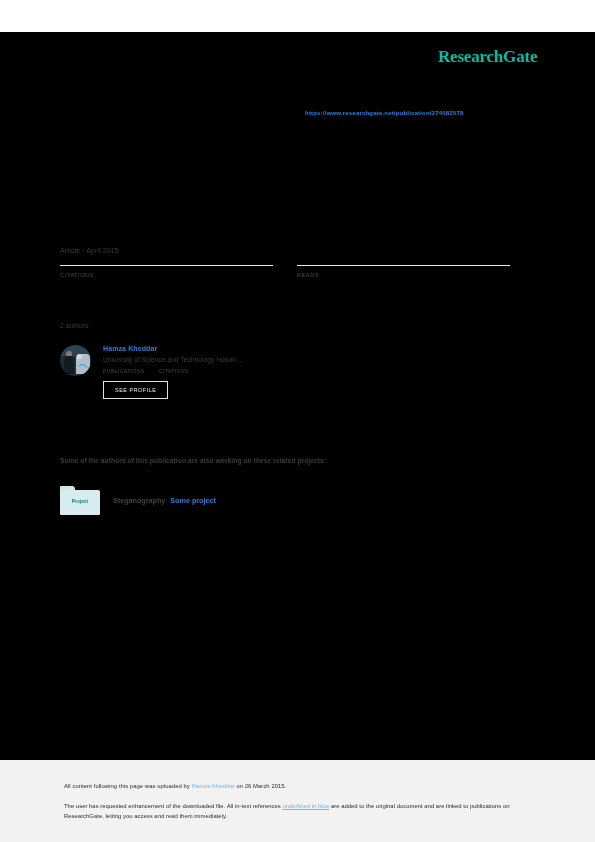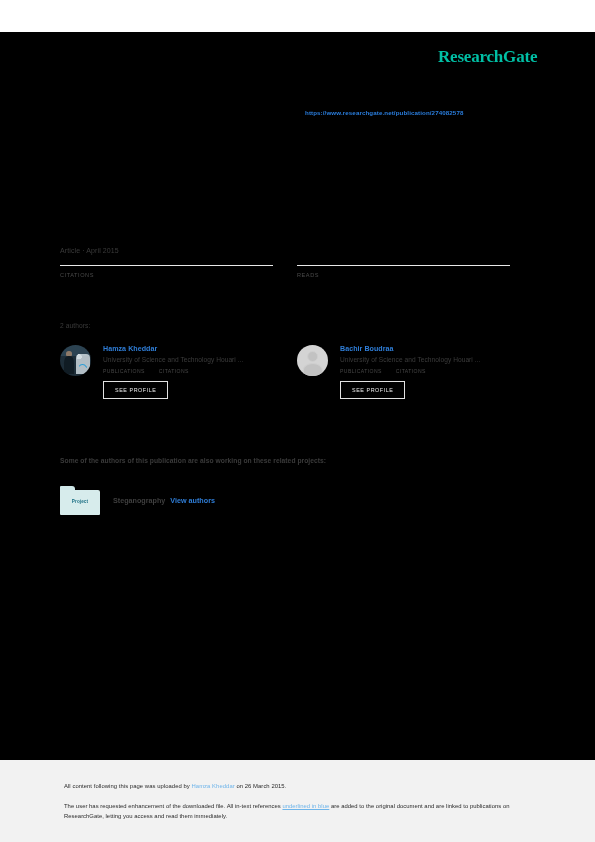--- a/index.html
+++ b/index.html
@@ -389,47 +389,32 @@
       <div class="author-name">Hamza Kheddar</div>
       <div class="author-affil">University of Science and Technology Houari ...</div>
       <div class="author-stats">
         <span class="stat-mini">PUBLICATIONS</span>
         <span class="stat-mini">CITATIONS</span>
       </div>
       <button class="see-profile">SEE PROFILE</button>
     </div>
   </div>
 
-  <div class="author-card a2">
-    <div class="avatar generic">
-      <span class="head"></span>
-      <span class="body"></span>
-    </div>
-    <div class="author-text">
-      <div class="author-name">Bachir Boudraa</div>
-      <div class="author-affil">University of Science and Technology Houari ...</div>
-      <div class="author-stats">
-        <span class="stat-mini">PUBLICATIONS</span>
-        <span class="stat-mini">CITATIONS</span>
-      </div>
-      <button class="see-profile">SEE PROFILE</button>
-    </div>
-  </div>
 
   <div class="related-heading">Some of the authors of this publication are also working on these related projects:</div>
 
   <div class="project-row">
     <div class="folder">
       <span class="folder-tab"></span>
       <span class="folder-main"></span>
       <span class="folder-label">Project</span>
     </div>
     <div class="project-text">
       <span class="project-name">Steganography</span>
-      <span class="project-link">View authors</span>
+      <span class="project-link">Some project</span>
     </div>
   </div>
 
   <div class="footer-line1">
     <span>All content following this page was uploaded by </span><span class="footer-link">Hamza Kheddar</span><span> on 26 March 2015.</span>
   </div>
 
   <div class="footer-line2">
     <span>The user has requested enhancement of the downloaded file. All in-text references </span><span class="footer-link2">underlined in blue</span><span> are added to the original document and are linked to publications on ResearchGate, letting you access and read them immediately.</span>
   </div>

